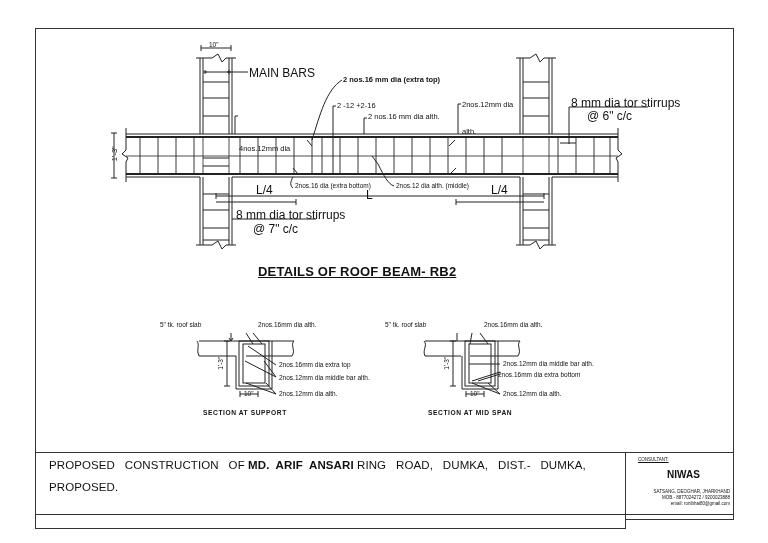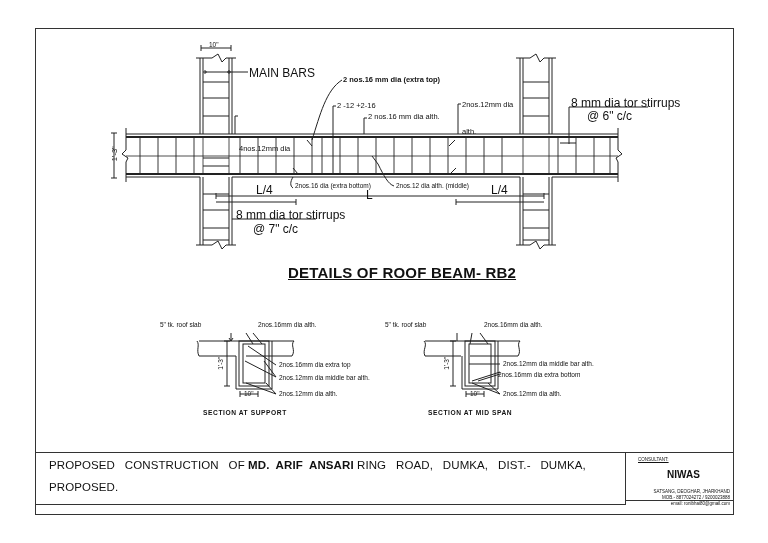--- a/index.html
+++ b/index.html
@@ -2,24 +2,24 @@
 <html><head>
 <meta charset="utf-8">
 <style>
   html, body { margin: 0; padding: 0; background: #ffffff; }
   body { width: 768px; height: 543px; position: relative; overflow: hidden; font-family: "Liberation Sans", sans-serif; color: #111; }
   .sheet { position: absolute; left: 35px; top: 28px; width: 699px; height: 487px; border: 1.5px solid #333; box-sizing: border-box; }
   svg.drawing { position: absolute; left: 0; top: 0; }
   .lbl { position: absolute; font-size: 7.5px; white-space: nowrap; line-height: 1; color: #111; }
   .lbl-sm { font-size: 6.5px; }
   .lbl-md { font-size: 12px; }
-  .title { position: absolute; left: 288px; top: 264px; font-size: 15px; font-weight: bold; text-decoration: underline; letter-spacing: 0.2px; white-space: nowrap; }
+  .title { position: absolute; left: 258px; top: 264px; font-size: 13px; font-weight: bold; text-decoration: underline; letter-spacing: 0.2px; white-space: nowrap; }
   .sec-title { position: absolute; font-size: 7px; font-weight: bold; letter-spacing: 0.6px; white-space: nowrap; transform: scaleX(0.95); transform-origin: left; }
-  .footer-left { position: absolute; left: 35px; top: 452px; width: 591px; height: 53px; border: 1.5px solid #333; box-sizing: border-box; }
-  .footer-right { position: absolute; left: 625px; top: 452px; width: 109px; height: 49px; border: 1.5px solid #333; box-sizing: border-box; }
+  .footer-left { position: absolute; left: 35px; top: 452px; width: 591px; height: 77px; border: 1.5px solid #333; box-sizing: border-box; }
+  .footer-right { position: absolute; left: 625px; top: 452px; width: 109px; height: 68px; border: 1.5px solid #333; box-sizing: border-box; }
   .proj-line { position: absolute; left: 13px; font-size: 11.5px; white-space: nowrap; letter-spacing: 0.1px; }
   .proj-line b { font-weight: bold; }
   .consultant-label { position: absolute; left: 12px; top: 4px; font-size: 4.5px; text-decoration: underline; }
   .consultant-name { position: absolute; left: 0; width: 100%; top: 16px; text-align: center; font-size: 10px; font-weight: bold; padding-left: 8px; box-sizing: border-box; }
   .consultant-addr { position: absolute; right: 3px; font-size: 4.5px; text-align: right; white-space: nowrap; }
 </style>
 </head>
 <body>
 
 <div class="sheet"></div>

